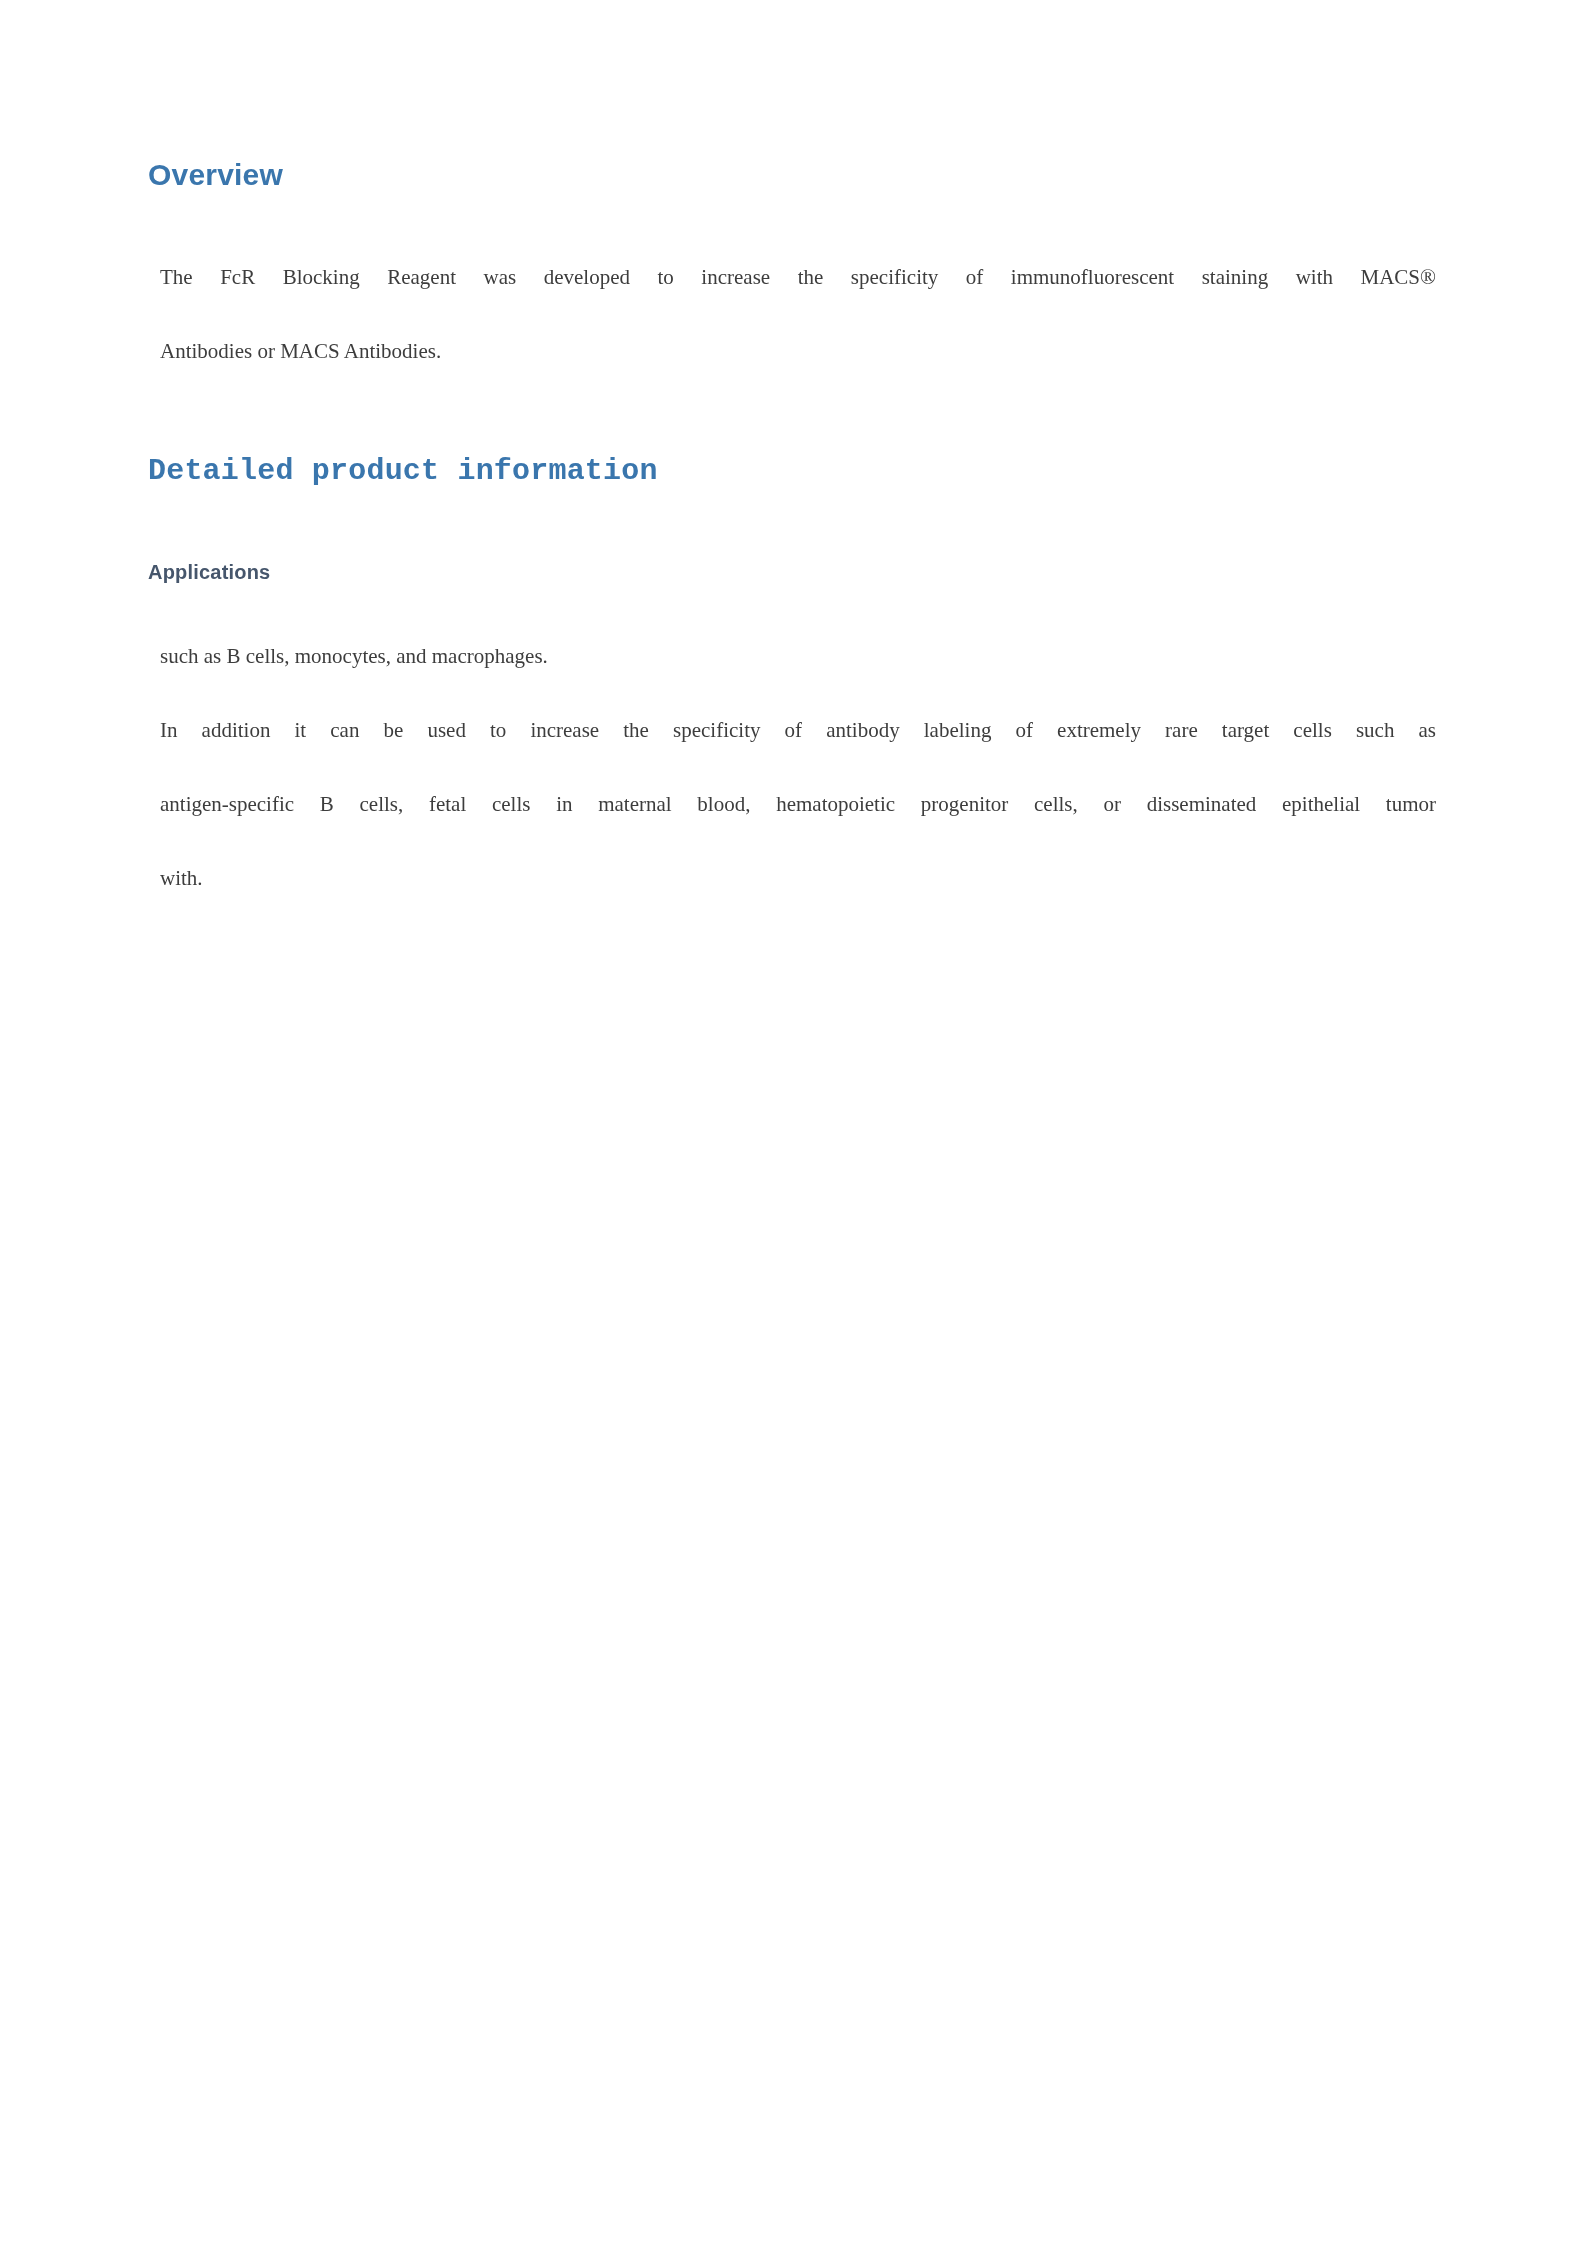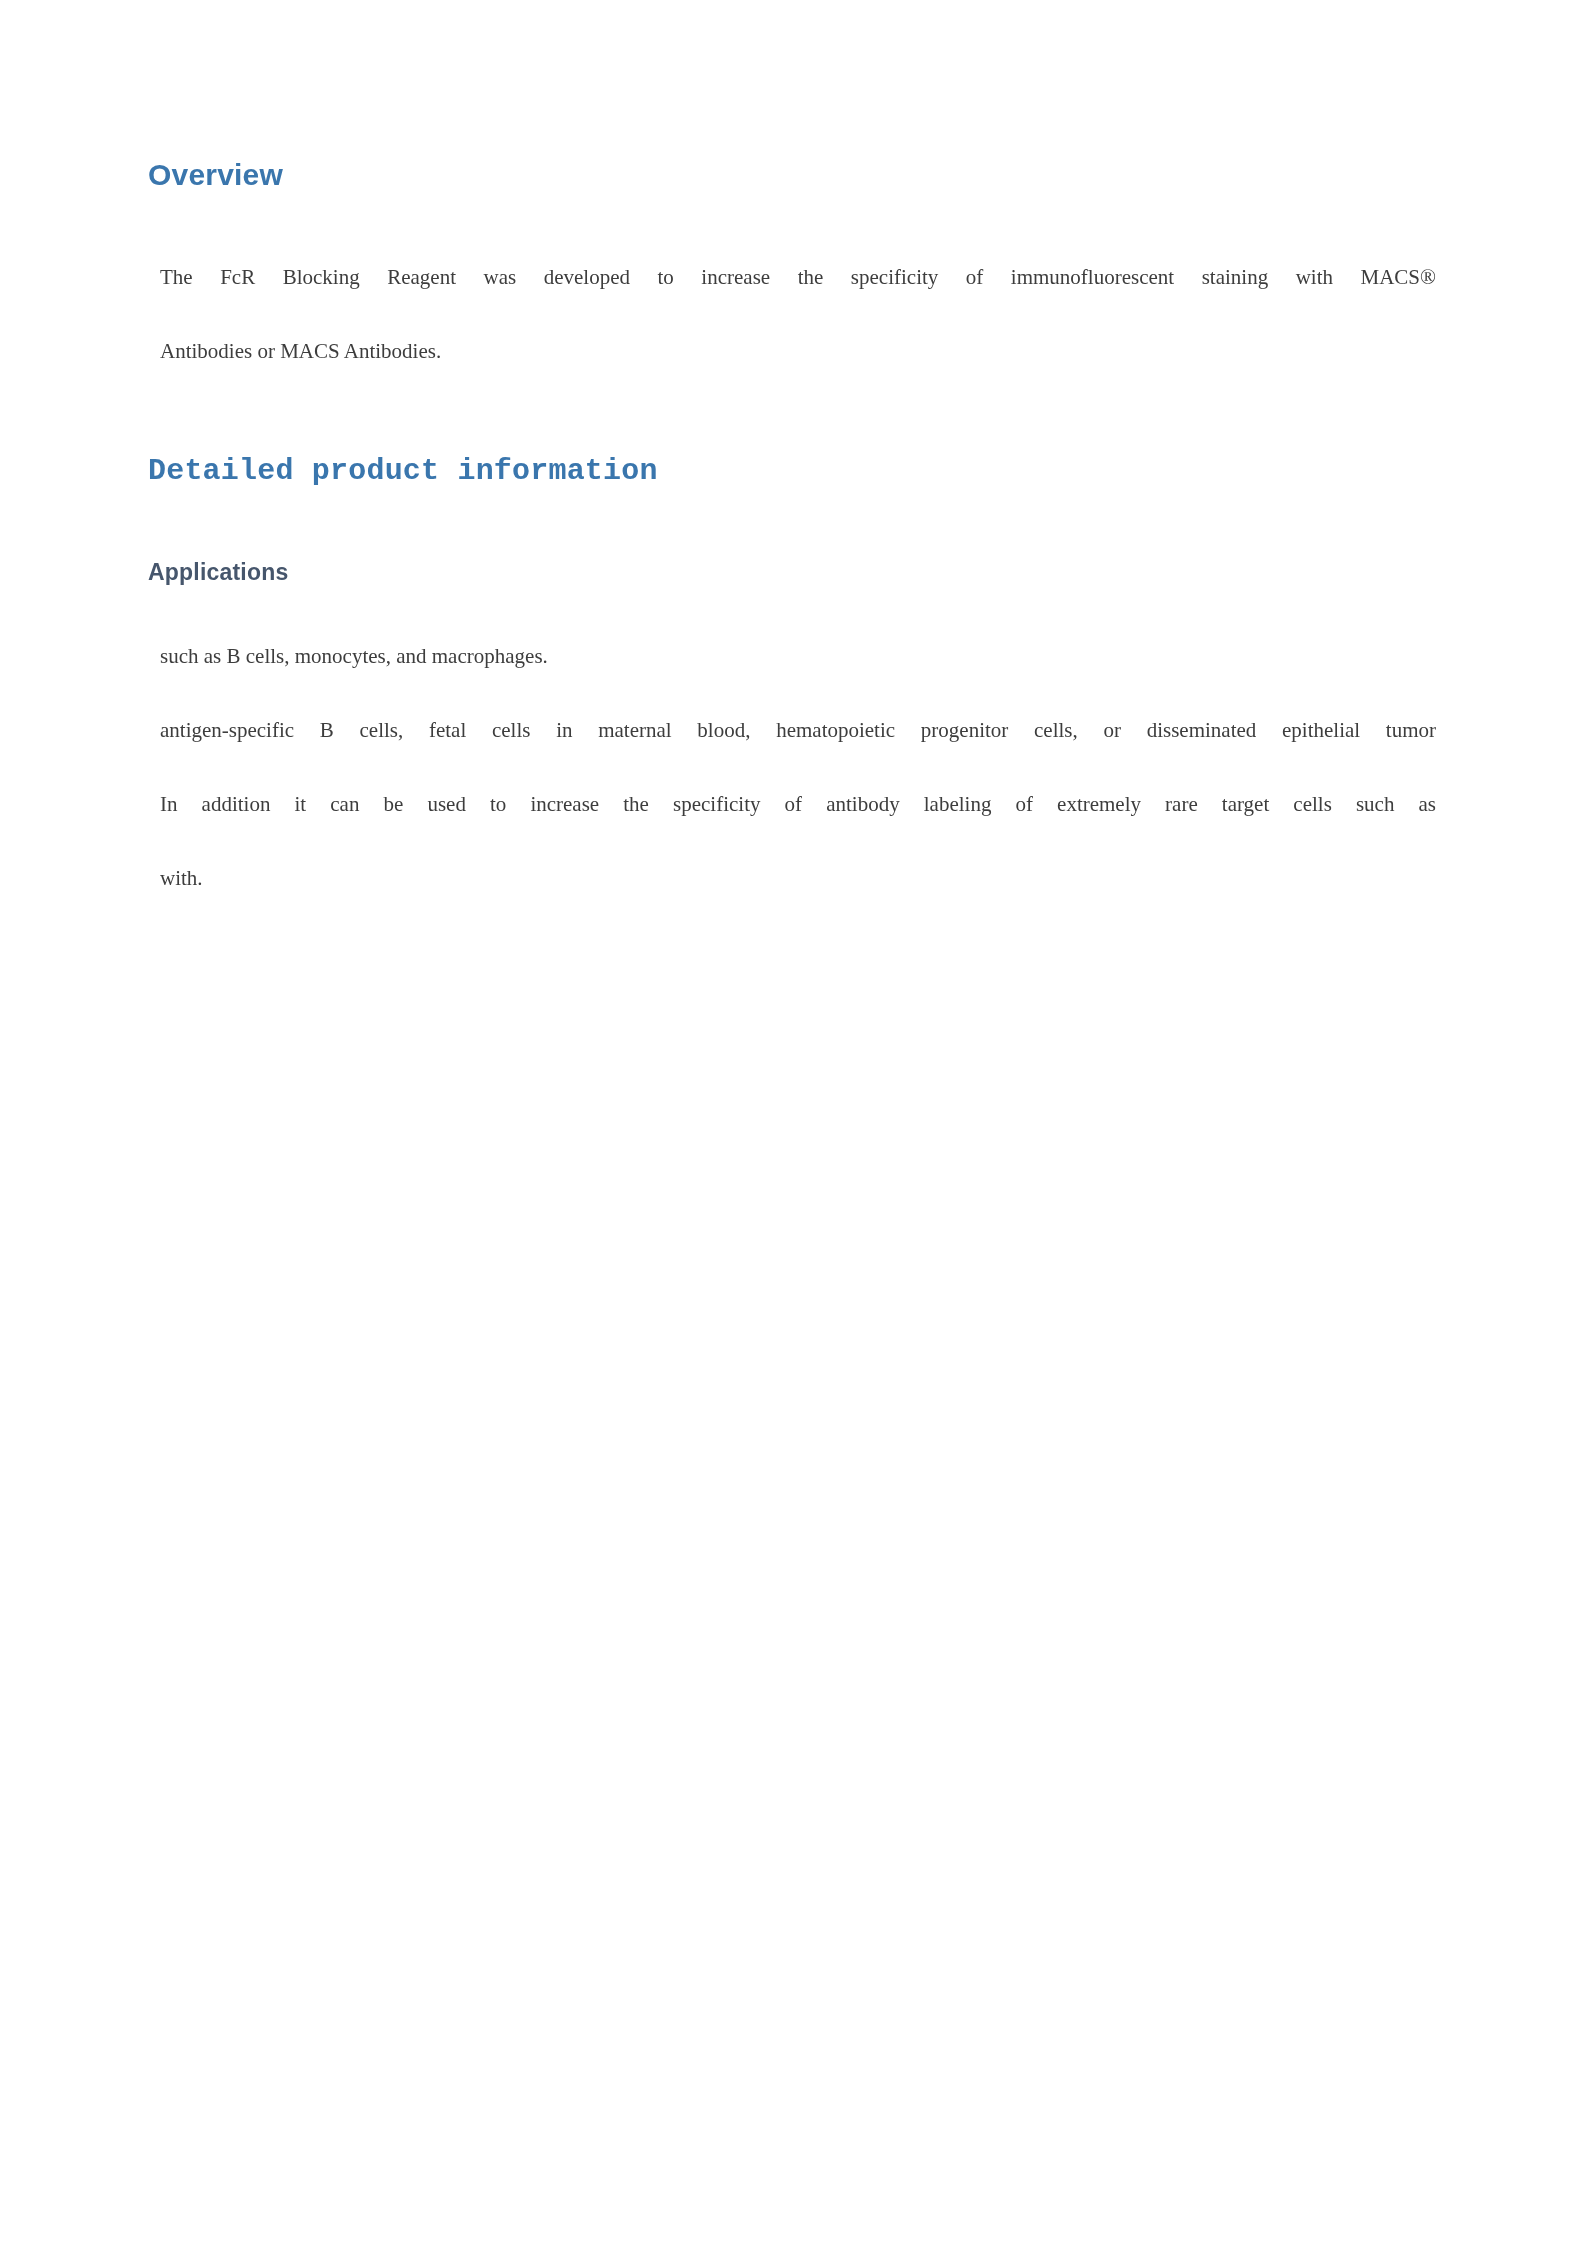--- a/index.html
+++ b/index.html
@@ -29,21 +29,21 @@
   .doc-h2 {
     font-size: 30px;
     line-height: 40px;
     font-weight: bold;
     color: var(--heading-blue, #3a76ad);
     margin-top: 39px;
     letter-spacing: 0.2px;
     font-family: Liberation Mono, monospace;
   }
   .doc-h3 {
-    font-size: 23px;
+    font-size: 20px;
     line-height: 32px;
     font-weight: bold;
     color: var(--subheading-slate, #46566c);
     margin-top: 41px;
     letter-spacing: 0.2px;
   }
   .para { margin-top: 21px; }
   .para-tight { margin-top: 7px; }
   .body-line {
     display: block;
@@ -71,19 +71,19 @@
       <span class="body-line jline">The FcR Blocking Reagent was developed to increase the specificity of immunofluorescent staining with MACS®</span>
       <span class="body-line lline">Antibodies or MACS Antibodies.</span>
     </div>
 
     <h2 class="doc-h2">Detailed product information</h2>
 
     <h3 class="doc-h3">Applications</h3>
 
     <div class="para-tight">
       <span class="body-line lline">such as B cells, monocytes, and macrophages.</span>
+      <span class="body-line jline">In addition it can be used to increase the specificity of antibody labeling of extremely rare target cells such as</span>
       <span class="body-line jline">antigen-specific B cells, fetal cells in maternal blood, hematopoietic progenitor cells, or disseminated epithelial tumor</span>
-      <span class="body-line jline">In addition it can be used to increase the specificity of antibody labeling of extremely rare target cells such as</span>
       <span class="body-line lline">with.</span>
     </div>
 
   </div>
 </div>
 
 </body></html>

